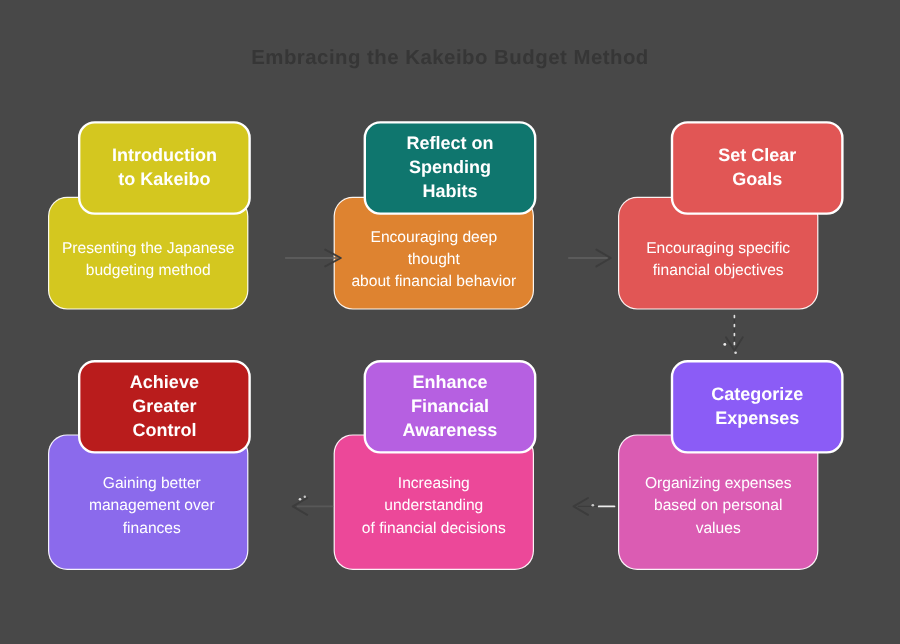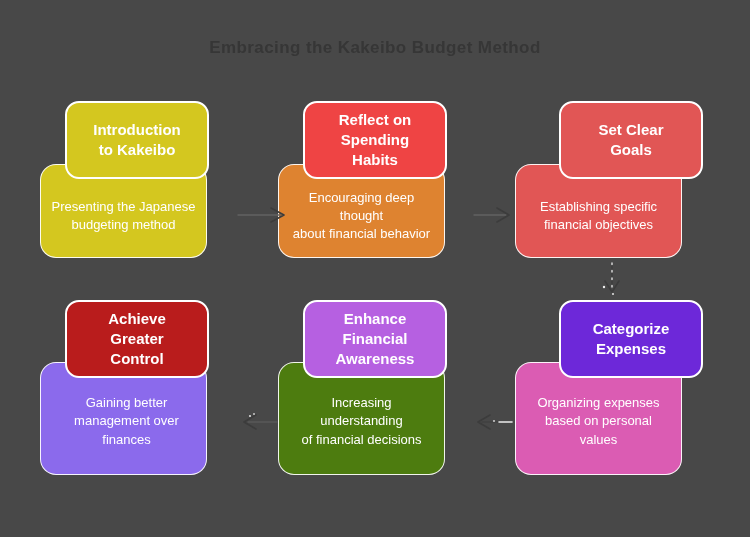--- a/index.html
+++ b/index.html
@@ -94,30 +94,30 @@
       <span>Introduction
 to Kakeibo</span>
     </div>
   </div>
 
   <div class="card r1 col2">
     <div class="nbody" style="background: rgb(222, 131, 48);">
       <span>Encouraging deep thought
 about financial behavior</span>
     </div>
-    <div class="nhead" style="background: #ef4444;">
+    <div class="nhead" style="background: #0f766e;">
       <span>Reflect on
 Spending
 Habits</span>
     </div>
   </div>
 
   <div class="card r1 col3">
     <div class="nbody" style="background: rgb(225, 86, 85);">
-      <span>Establishing specific
+      <span>Encouraging specific
 financial objectives</span>
     </div>
     <div class="nhead" style="background: rgb(225, 86, 85);">
       <span>Set Clear
 Goals</span>
     </div>
   </div>
 
   <div class="card r2 col1">
     <div class="nbody" style="background: rgb(139, 106, 236); padding-left: 16px;">
@@ -126,35 +126,35 @@
 finances</span>
     </div>
     <div class="nhead" style="background: #b91c1c;">
       <span>Achieve
 Greater
 Control</span>
     </div>
   </div>
 
   <div class="card r2 col2">
-    <div class="nbody" style="background: #4d7c0f;">
+    <div class="nbody" style="background: #ec4899;">
       <span>Increasing understanding
 of financial decisions</span>
     </div>
     <div class="nhead" style="background: rgb(182, 96, 225);">
       <span>Enhance
 Financial
 Awareness</span>
     </div>
   </div>
 
   <div class="card r2 col3">
     <div class="nbody" style="background: rgb(219, 92, 179); text-align: center;">
       <span>Organizing expenses
 based on personal values</span>
     </div>
-    <div class="nhead" style="background: #6d28d9;">
+    <div class="nhead" style="background: #8b5cf6;">
       <span>Categorize
 Expenses</span>
     </div>
   </div>
 
 </div>
 
 </body></html>

